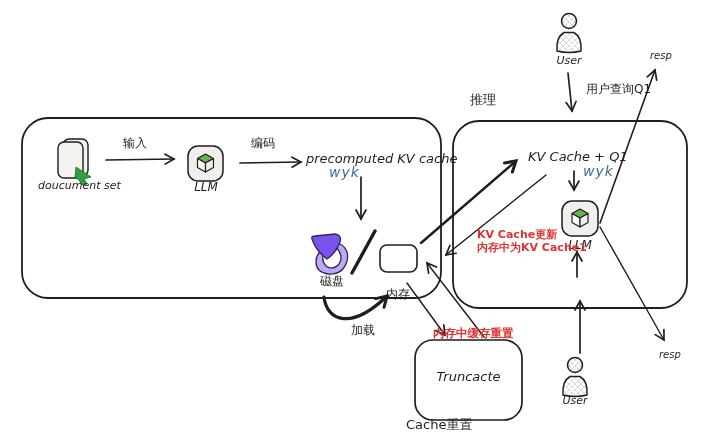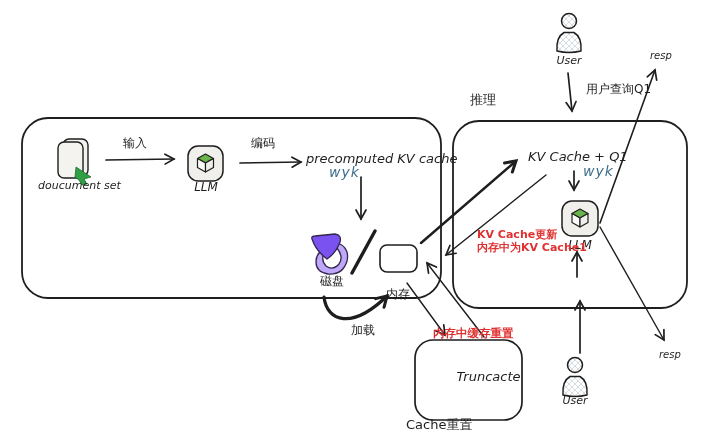--- a/index.html
+++ b/index.html
@@ -140,17 +140,17 @@
     <div>内存中为KV Cache1</div>
   </div>
 
 
   <div class="lbl s11 it c" style="left:557px;top:395px;width:36px;">User</div>
 
   <div class="lbl resp" style="left:659px;top:349px;">resp</div>
 
   <div class="lbl red" style="left:433px;top:327px;font-size:11.5px;">内存中缓存重置</div>
 
-  <div class="lbl kv c" style="left:415px;top:370px;width:107px;padding-left:20px;">Truncacte</div>
+  <div class="lbl kv c" style="left:415px;top:370px;width:107px;">Truncacte</div>
 
   <div class="lbl s13" style="left:406px;top:418px;">Cache重置</div>
 
 </div>
 
 </body></html>

